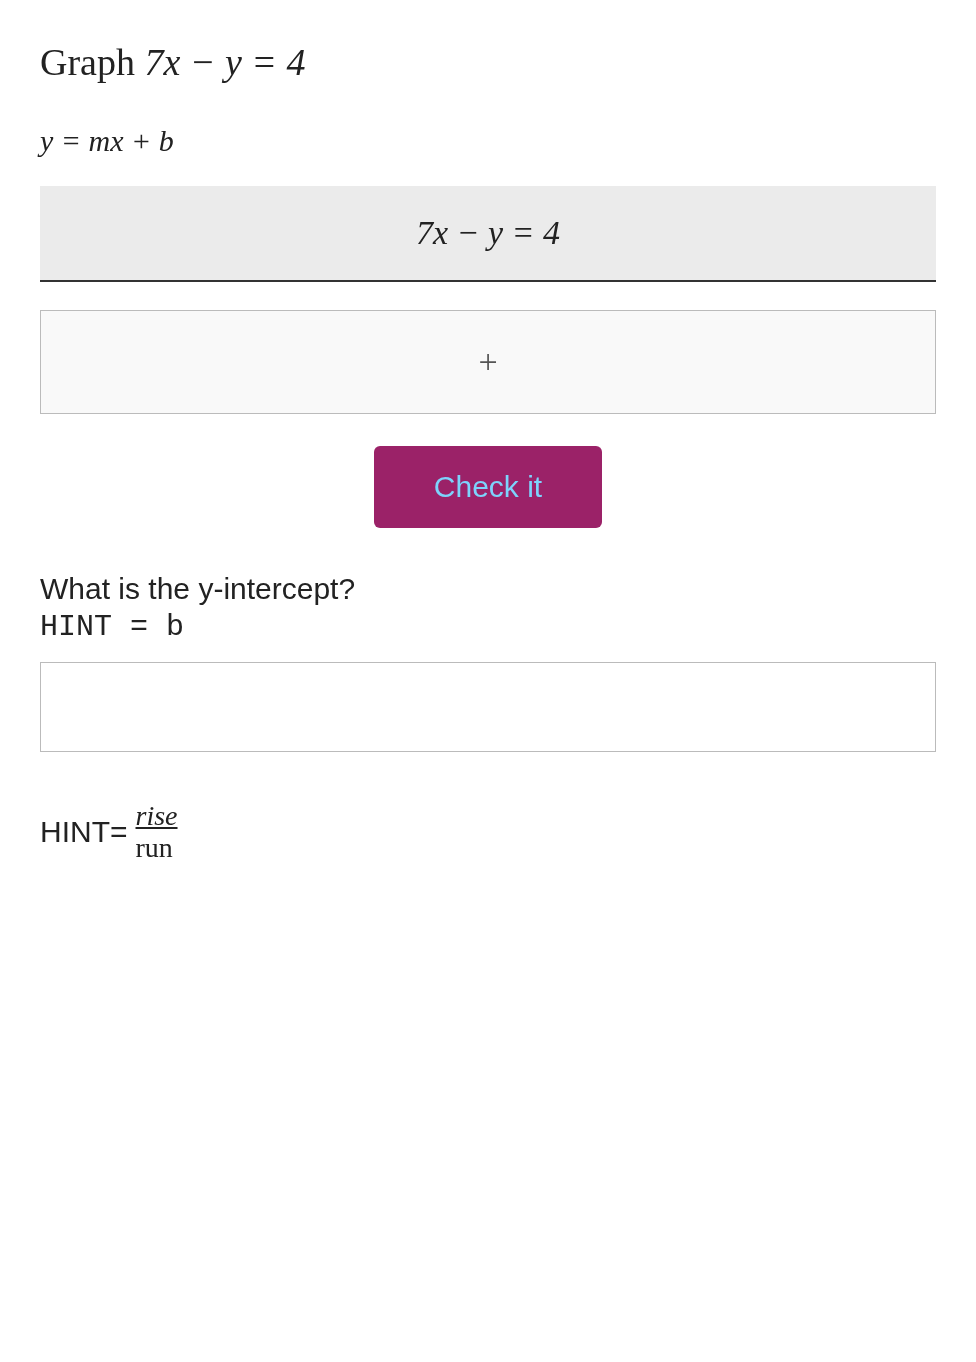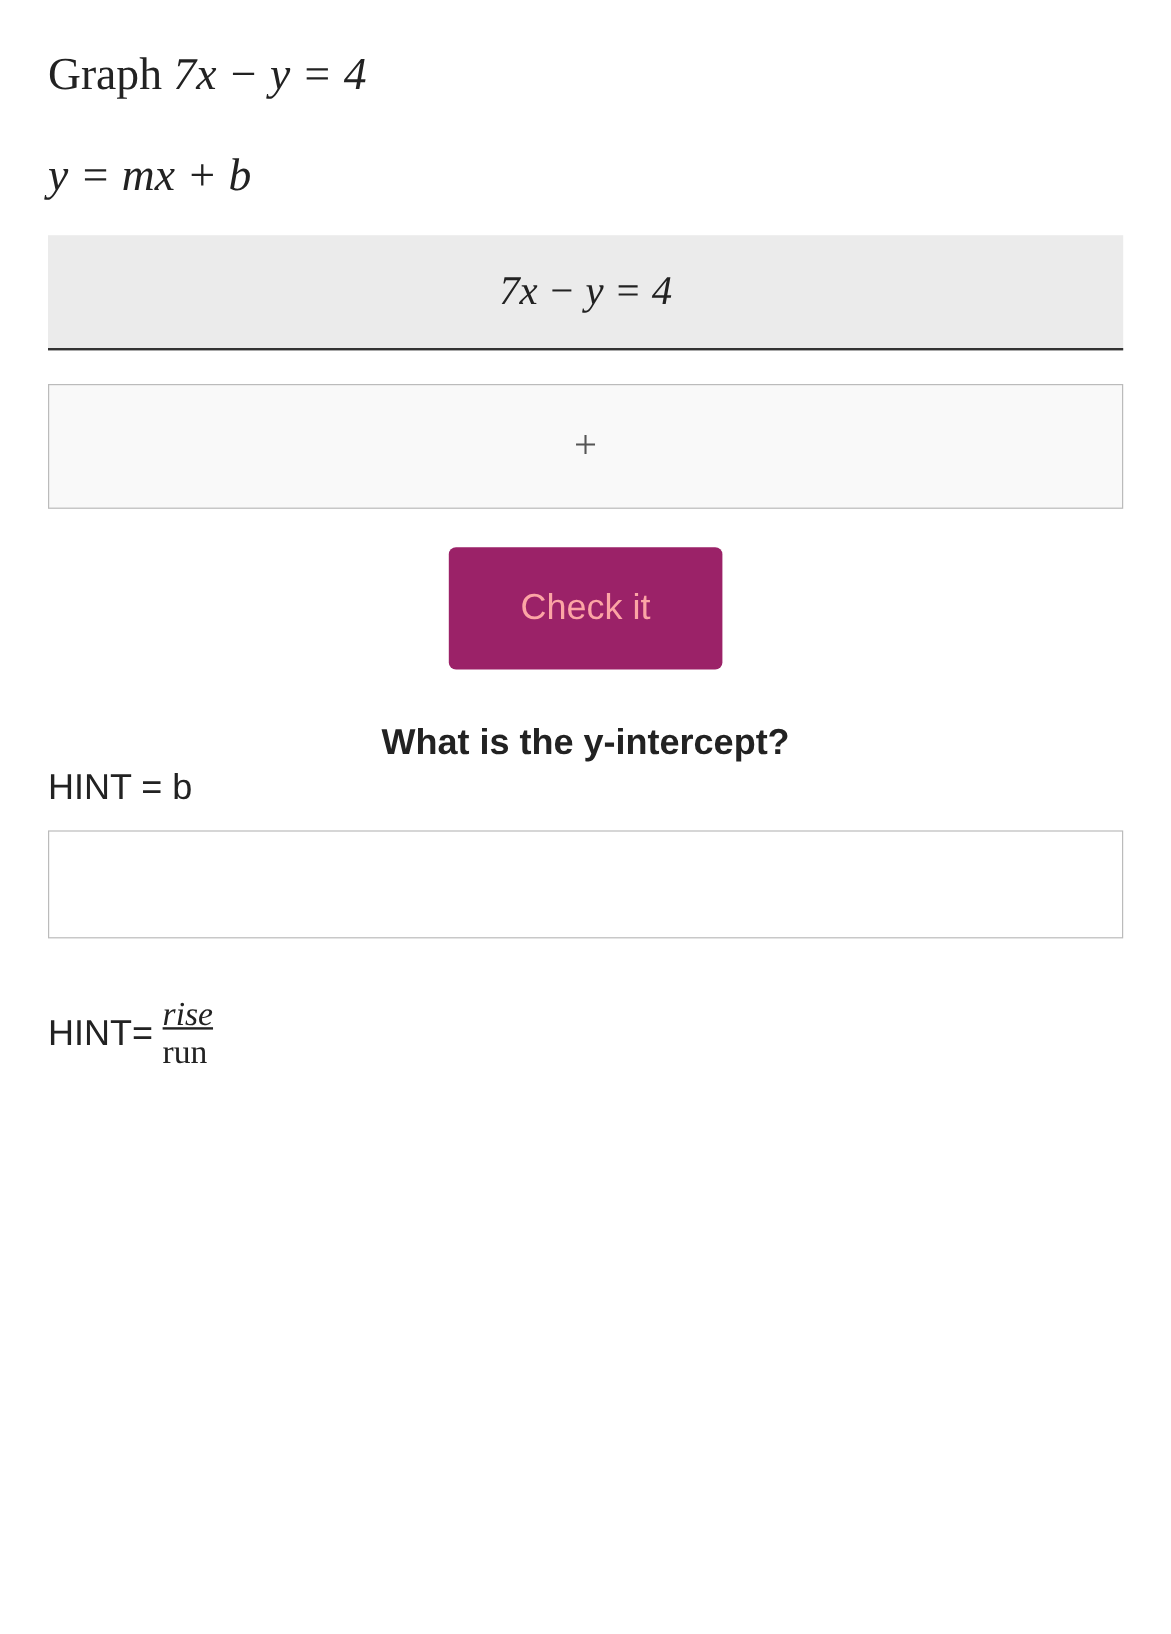--- a/index.html
+++ b/index.html
@@ -30,21 +30,21 @@
     }
 
     .section-label {
       font-size: 30px;
       font-weight: 400;
       margin-bottom: 6px;
       font-family: Arial, sans-serif;
     }
 
     .section-formula {
-      font-size: 38px;
+      font-size: 30px;
       font-style: italic;
       margin-bottom: 28px;
       font-family: Georgia, serif;
     }
 
     .equation-box {
       background: #ebebeb;
       border-bottom: 2px solid #333;
       text-align: center;
       padding: 28px 20px;
@@ -65,40 +65,39 @@
       color: #555;
     }
 
     .check-button-wrapper {
       text-align: center;
       margin-bottom: 44px;
     }
 
     .check-button {
       background: #9b2268;
-      color: #fca5a5;
+      color: #7dd3fc;
       border: none;
       border-radius: 6px;
       font-size: 30px;
       font-family: Arial, sans-serif;
-      padding: 34px 60px;
+      padding: 24px 60px;
       cursor: pointer;
     }
 
     .question-label {
       font-size: 30px;
-      font-weight: 700;
+      font-weight: 400;
       margin-bottom: 4px;
       font-family: Arial, sans-serif;
-      text-align: center;
     }
 
     .hint-label {
       font-size: 30px;
-      font-family: Liberation Sans, sans-serif;
+      font-family: Liberation Mono, monospace;
       margin-bottom: 18px;
     }
 
     .answer-input-box {
       border: 1.5px solid #bbb;
       background: #fff;
       width: 100%;
       height: 90px;
       margin-bottom: 48px;
       display: block;

